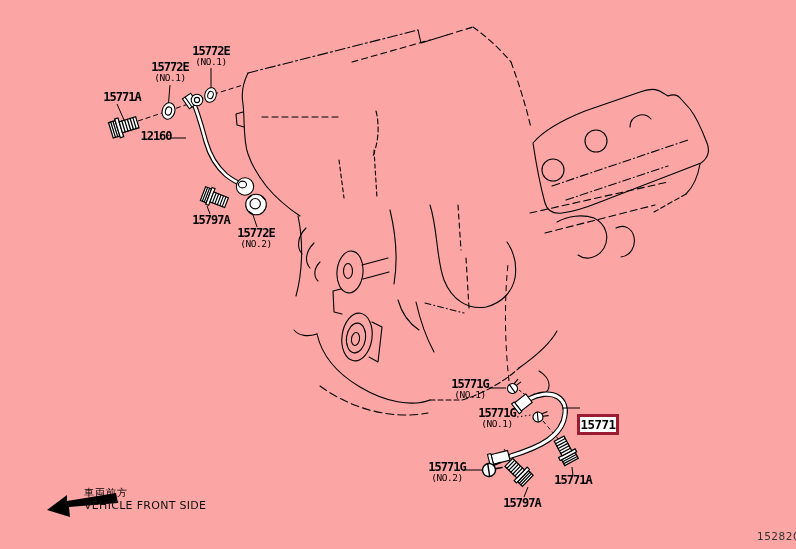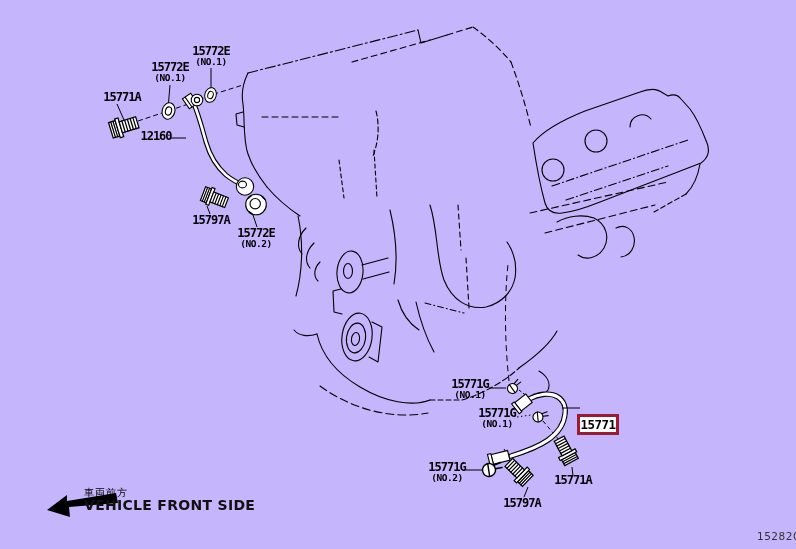--- a/index.html
+++ b/index.html
@@ -1,35 +1,35 @@
 <!DOCTYPE html>
 <html><head>
 <meta charset="utf-8">
 <style>
   html,body{margin:0;padding:0;background:#fff;}
-  .stage{position:relative;width:796px;height:549px;background:#c4b5fd;overflow:hidden;
+  .stage{position:relative;width:796px;height:549px;background:#fca5a5;overflow:hidden;
          font-family:"DejaVu Sans Mono", monospace;}
   .stage svg{position:absolute;left:0;top:0;}
   .ln{fill:none;stroke:#000;stroke-width:1.1;stroke-linecap:round;stroke-linejoin:round;}
   .part{fill:#fff;stroke:#000;stroke-width:1.1;}
   .tube-o{fill:none;stroke:#000;stroke-width:4.8;stroke-linecap:round;}
   .tube-i{fill:none;stroke:#fff;stroke-width:2.6;stroke-linecap:round;}
   .tube-o2{fill:none;stroke:#000;stroke-width:5.4;stroke-linecap:round;}
   .tube-i2{fill:none;stroke:#fff;stroke-width:3.2;stroke-linecap:round;}
   .ldr{stroke:#000;stroke-width:1;fill:none;}
   .plabel{position:absolute;transform:translateX(-50%);text-align:center;color:#000;cursor:pointer;}
   .pnum{font-weight:bold;font-size:12px;line-height:11px;letter-spacing:-1px;white-space:nowrap;}
-  .psub{font-weight:bold;font-size:9.5px;line-height:10px;letter-spacing:-0.5px;white-space:nowrap;}
+  .psub{font-weight:normal;font-size:9.5px;line-height:10px;letter-spacing:-0.5px;white-space:nowrap;}
   .hl-box{position:absolute;left:577px;top:414px;width:42px;height:21px;box-sizing:border-box;
           border:3.5px solid #9B1B33;background:#fff;display:flex;align-items:center;justify-content:center;
           cursor:pointer;}
   .hl-box .pnum{font-size:12.5px;letter-spacing:-0.5px;}
   .front-note{position:absolute;left:84px;top:486px;color:#000;font-family:"DejaVu Sans",sans-serif;}
   .front-note .jp{font-size:10px;font-weight:normal;letter-spacing:1px;line-height:13px;}
-  .front-note .en{font-size:14px;font-weight:bold;letter-spacing:0.3px;line-height:13px;color:#111;}
+  .front-note .en{font-size:11px;font-weight:normal;letter-spacing:0.3px;line-height:13px;color:#111;}
   .fig-code{position:absolute;left:757px;top:530px;font-size:10.5px;color:#333;
             font-family:"DejaVu Sans",sans-serif;letter-spacing:0.5px;}
 </style>
 </head>
 <body>
 
 <div class="stage">
 
   <svg width="796" height="549" viewBox="0 0 796 549">
     <defs>

